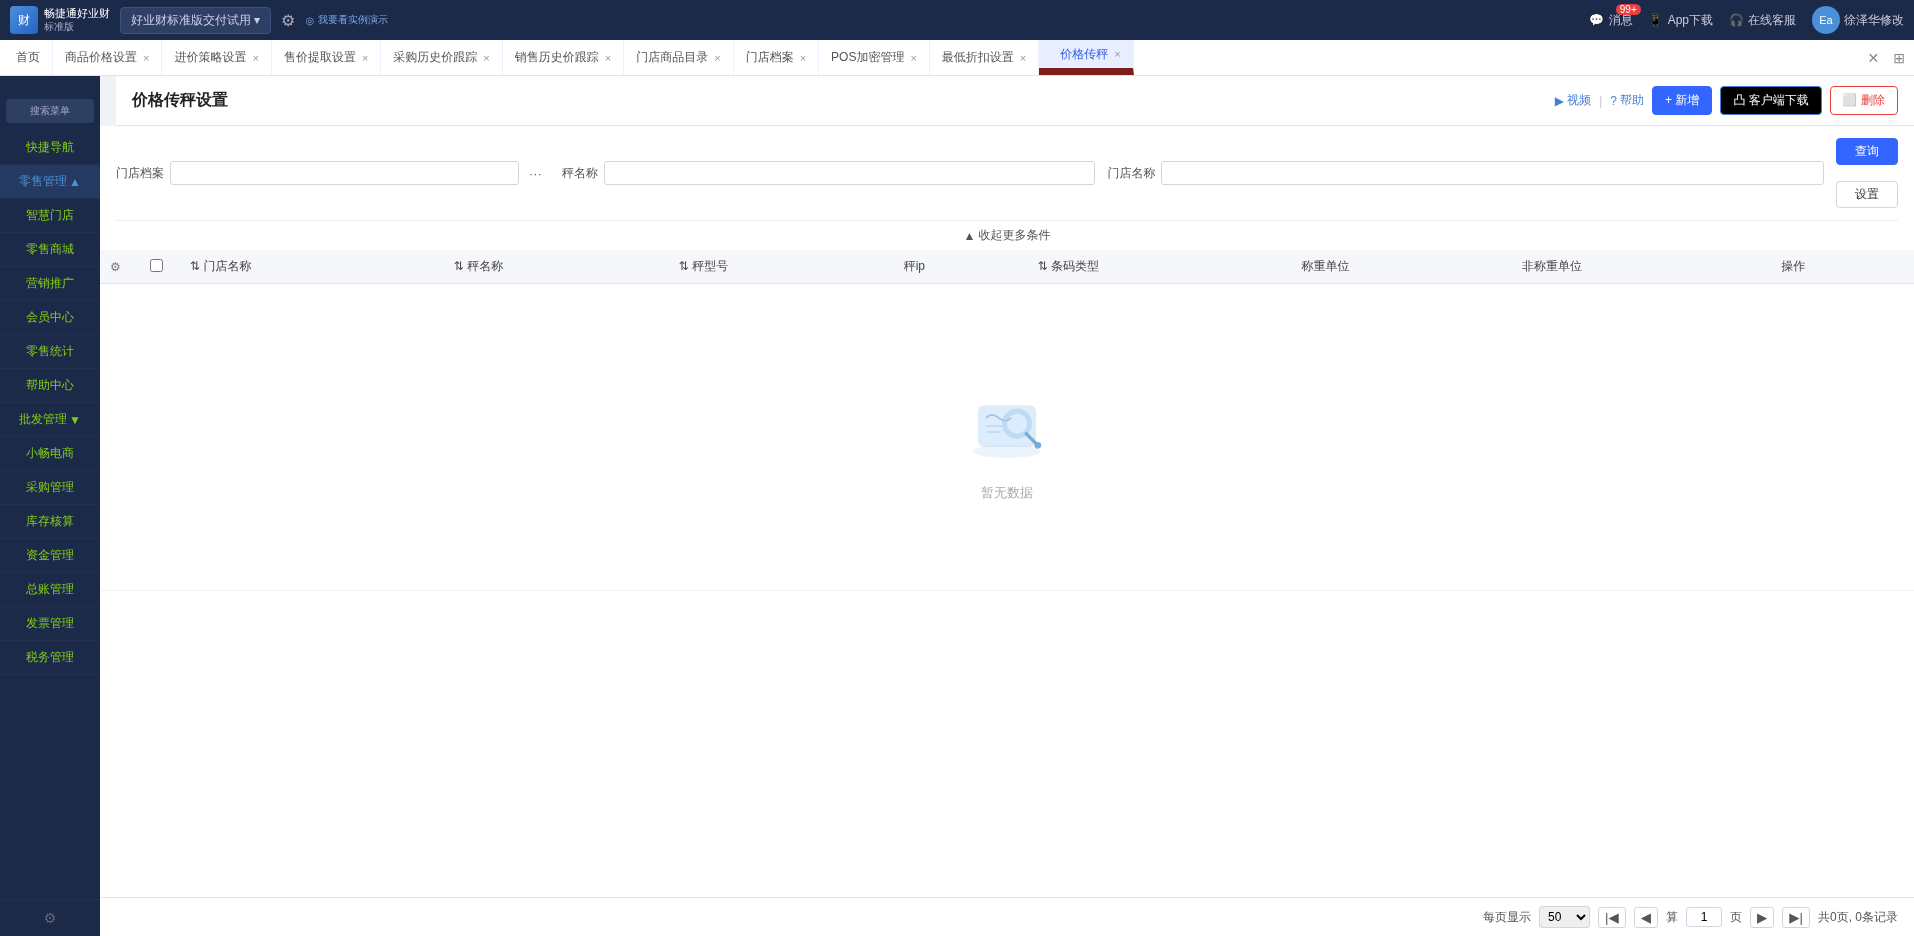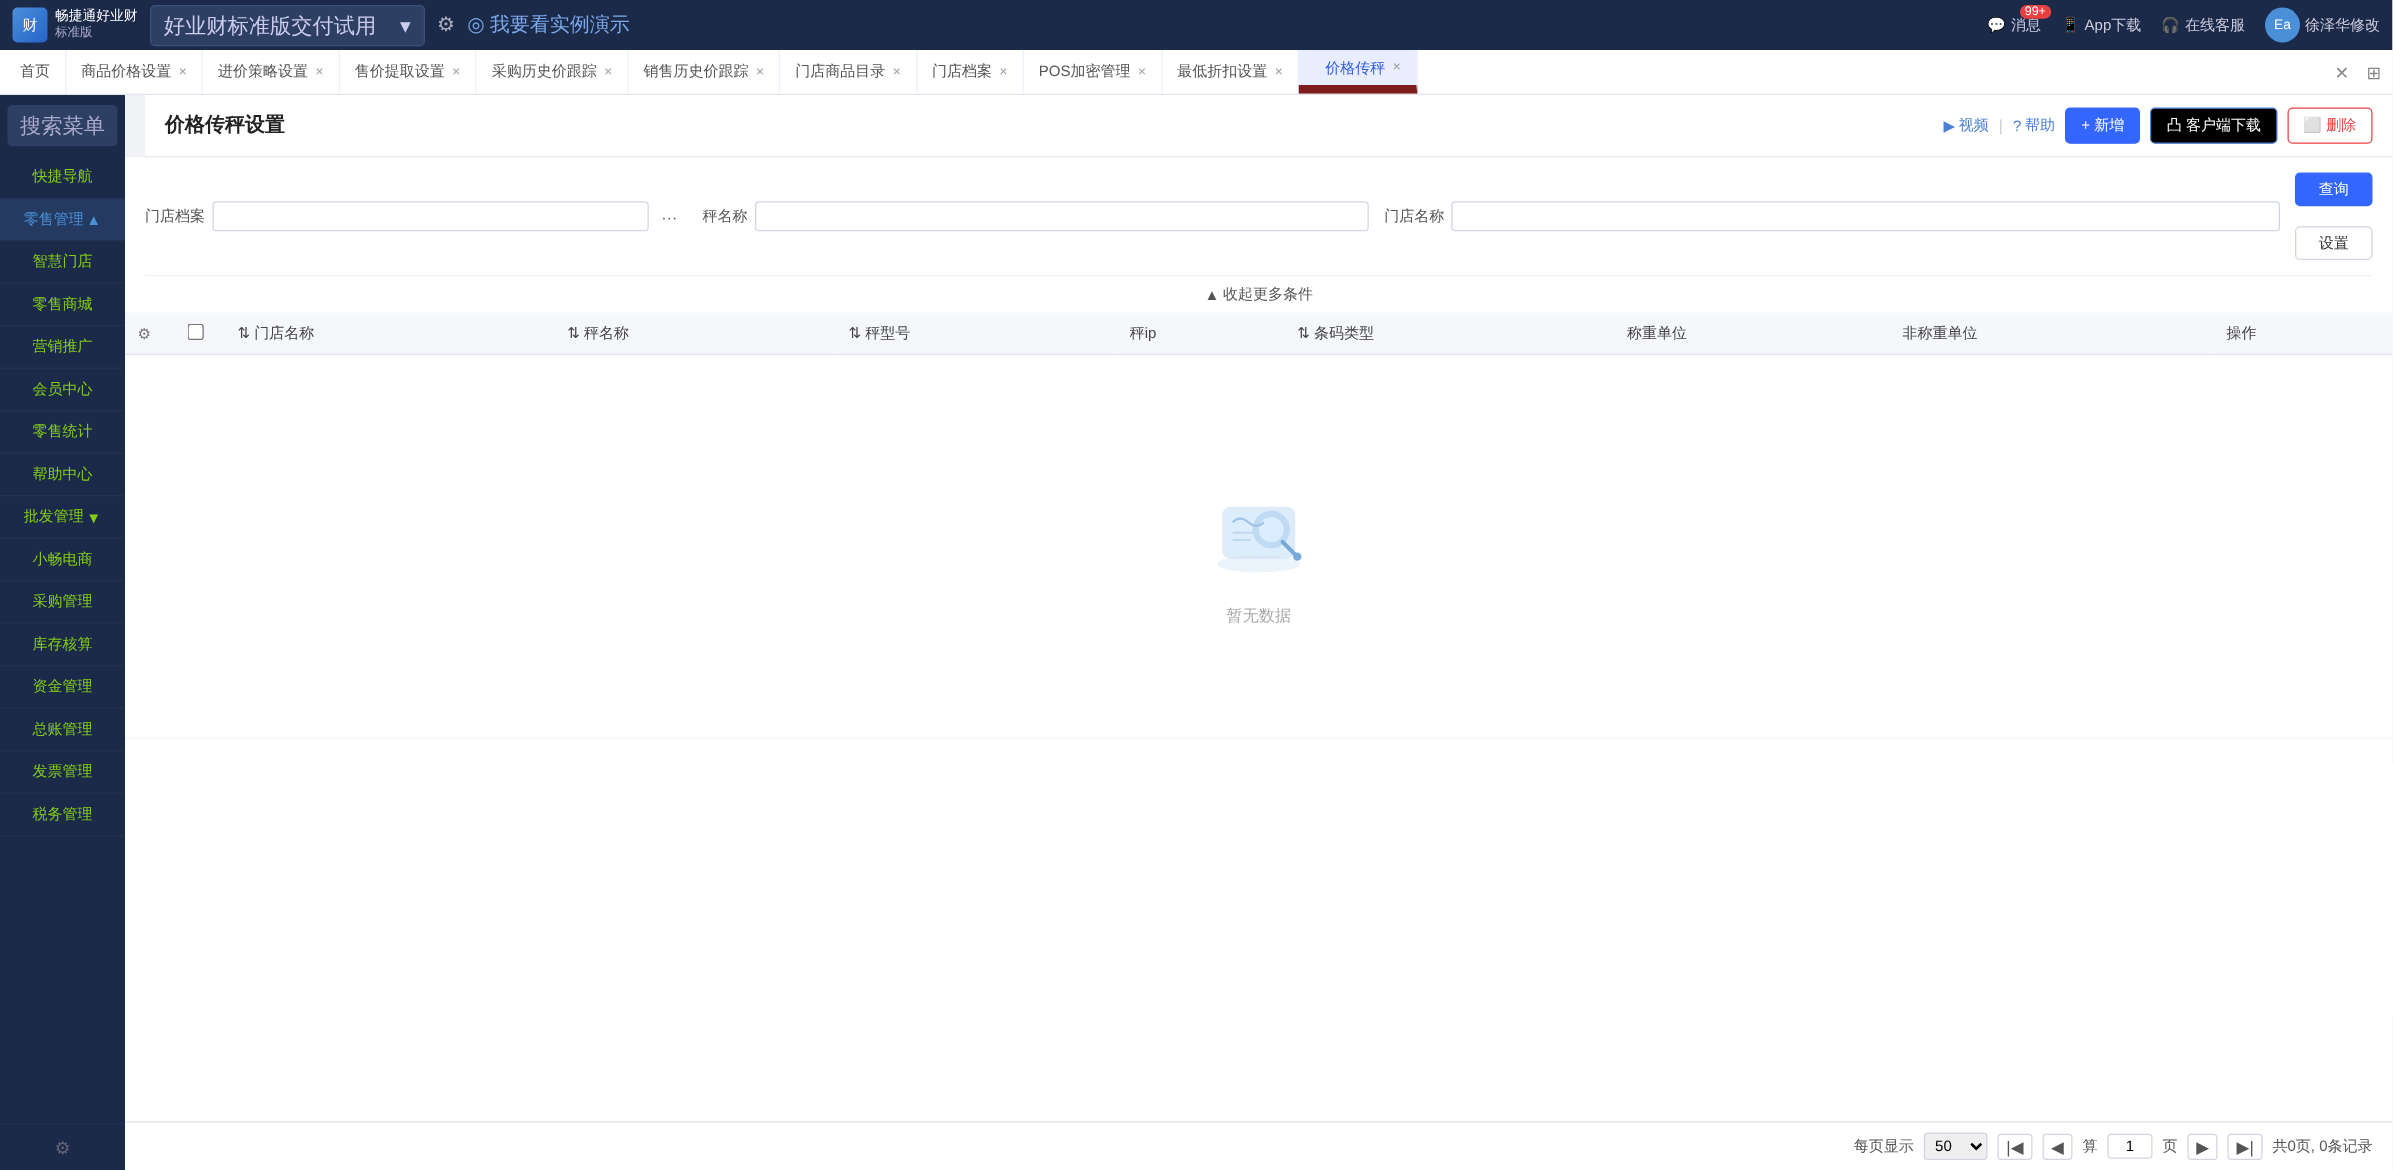--- a/index.html
+++ b/index.html
@@ -8,23 +8,23 @@
     
     .app-wrapper { display: flex; flex-direction: column; height: 936px; width: 1914px; }
     
     
     .top-bar { display: flex; align-items: center; background: #1c2a4a; height: 40px; padding: 0 10px; gap: 10px; flex-shrink: 0; }
     .logo-area { display: flex; align-items: center; gap: 6px; color: #fff; font-size: 13px; min-width: 95px; }
     .logo-icon { width: 28px; height: 28px; background: linear-gradient(135deg, #4a90d9, #2563c7); border-radius: 4px; display: flex; align-items: center; justify-content: center; color: #fff; font-size: 12px; }
     .logo-text { line-height: 1.2; font-size: 11px; }
     .version-badge { font-size: 10px; color: #aac; }
     
-    .version-selector { display: flex; align-items: center; background: #2d3f63; border-radius: 4px; padding: 4px 10px; color: #cce; font-size: 17px; gap: 19px; cursor: pointer; border: 1px solid #3d5080; }
+    .version-selector { display: flex; align-items: center; background: #2d3f63; border-radius: 4px; padding: 4px 10px; color: #cce; font-size: 12px; gap: 3px; cursor: pointer; border: 1px solid #3d5080; }
     .settings-btn { color: #aab; cursor: pointer; font-size: 16px; }
-    .demo-btn { display: flex; align-items: center; gap: 4px; color: #7aa8e8; font-size: 16px; cursor: pointer; }
+    .demo-btn { display: flex; align-items: center; gap: 4px; color: #7aa8e8; font-size: 10px; cursor: pointer; }
     .demo-btn::before { content: '◎'; }
     
     .top-bar-right { margin-left: auto; display: flex; align-items: center; gap: 16px; }
     .top-icon-item { display: flex; align-items: center; gap: 4px; color: #ccd; font-size: 12px; cursor: pointer; position: relative; }
     .badge { background: #e84040; color: #fff; border-radius: 10px; font-size: 10px; padding: 0 4px; position: absolute; top: -8px; right: -8px; }
     .user-avatar { width: 28px; height: 28px; background: #4a90d9; border-radius: 50%; display: flex; align-items: center; justify-content: center; color: #fff; font-size: 11px; }
     
     
     .nav-tabs-row { display: flex; align-items: center; background: #fff; height: 36px; border-bottom: 1px solid #e0e4ec; flex-shrink: 0; padding: 0 4px; overflow: hidden; }
     .nav-tab { display: flex; align-items: center; padding: 0 12px; height: 100%; font-size: 12px; color: #555; cursor: pointer; white-space: nowrap; gap: 4px; border-right: 1px solid #eef; flex-shrink: 0; }
@@ -32,21 +32,21 @@
     .nav-tab .close-x { color: #999; font-size: 11px; margin-left: 2px; }
     .tabs-end-btns { margin-left: auto; display: flex; align-items: center; gap: 4px; }
     .tabs-end-btns span { cursor: pointer; color: #888; font-size: 14px; padding: 2px 5px; }
     
     
     .main-layout { display: flex; flex: 1; overflow: hidden; }
     
     
     .sidebar { width: 100px; background: #1c2a4a; display: flex; flex-direction: column; flex-shrink: 0; overflow-y: auto; }
     .sidebar-search { padding: 8px 6px; }
-    .sidebar-search-btn { background: #2d3f63; color: #aac; border: none; border-radius: 4px; padding: 5px 8px; font-size: 17px; width: 100%; cursor: pointer; text-align: center; }
+    .sidebar-search-btn { background: #2d3f63; color: #aac; border: none; border-radius: 4px; padding: 5px 8px; font-size: 10px; width: 100%; cursor: pointer; text-align: center; margin-top: 15px; }
     .sidebar-nav-item { padding: 8px 4px; text-align: center; color: #84cc16; font-size: 12px; cursor: pointer; border-bottom: 1px solid #243050; }
     .sidebar-nav-item.active { background: #243a60; color: #4a90d9; }
     .sidebar-nav-item.expandable { display: flex; align-items: center; justify-content: center; gap: 2px; }
     .sidebar-settings { margin-top: auto; padding: 10px; text-align: center; color: #667; cursor: pointer; font-size: 14px; border-top: 1px solid #243050; }
     
     
     .content-area { flex: 1; display: flex; flex-direction: column; overflow: hidden; background: #f0f2f5; }
     
     
     .sub-header { background: #fff; padding: 10px 16px; display: flex; align-items: center; justify-content: space-between; border-bottom: 1px solid #e0e4ec; flex-shrink: 0; margin-left: 16px; }

